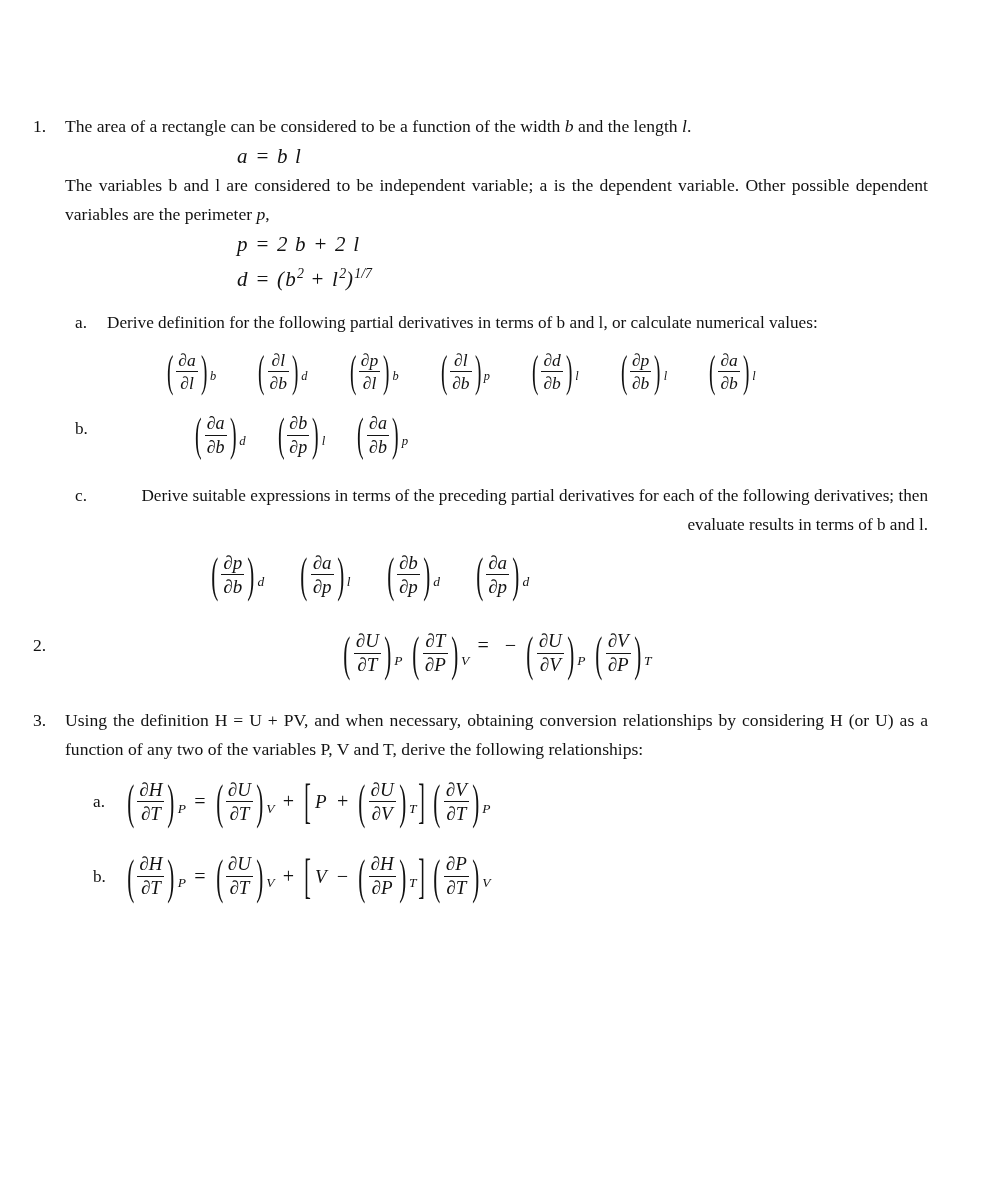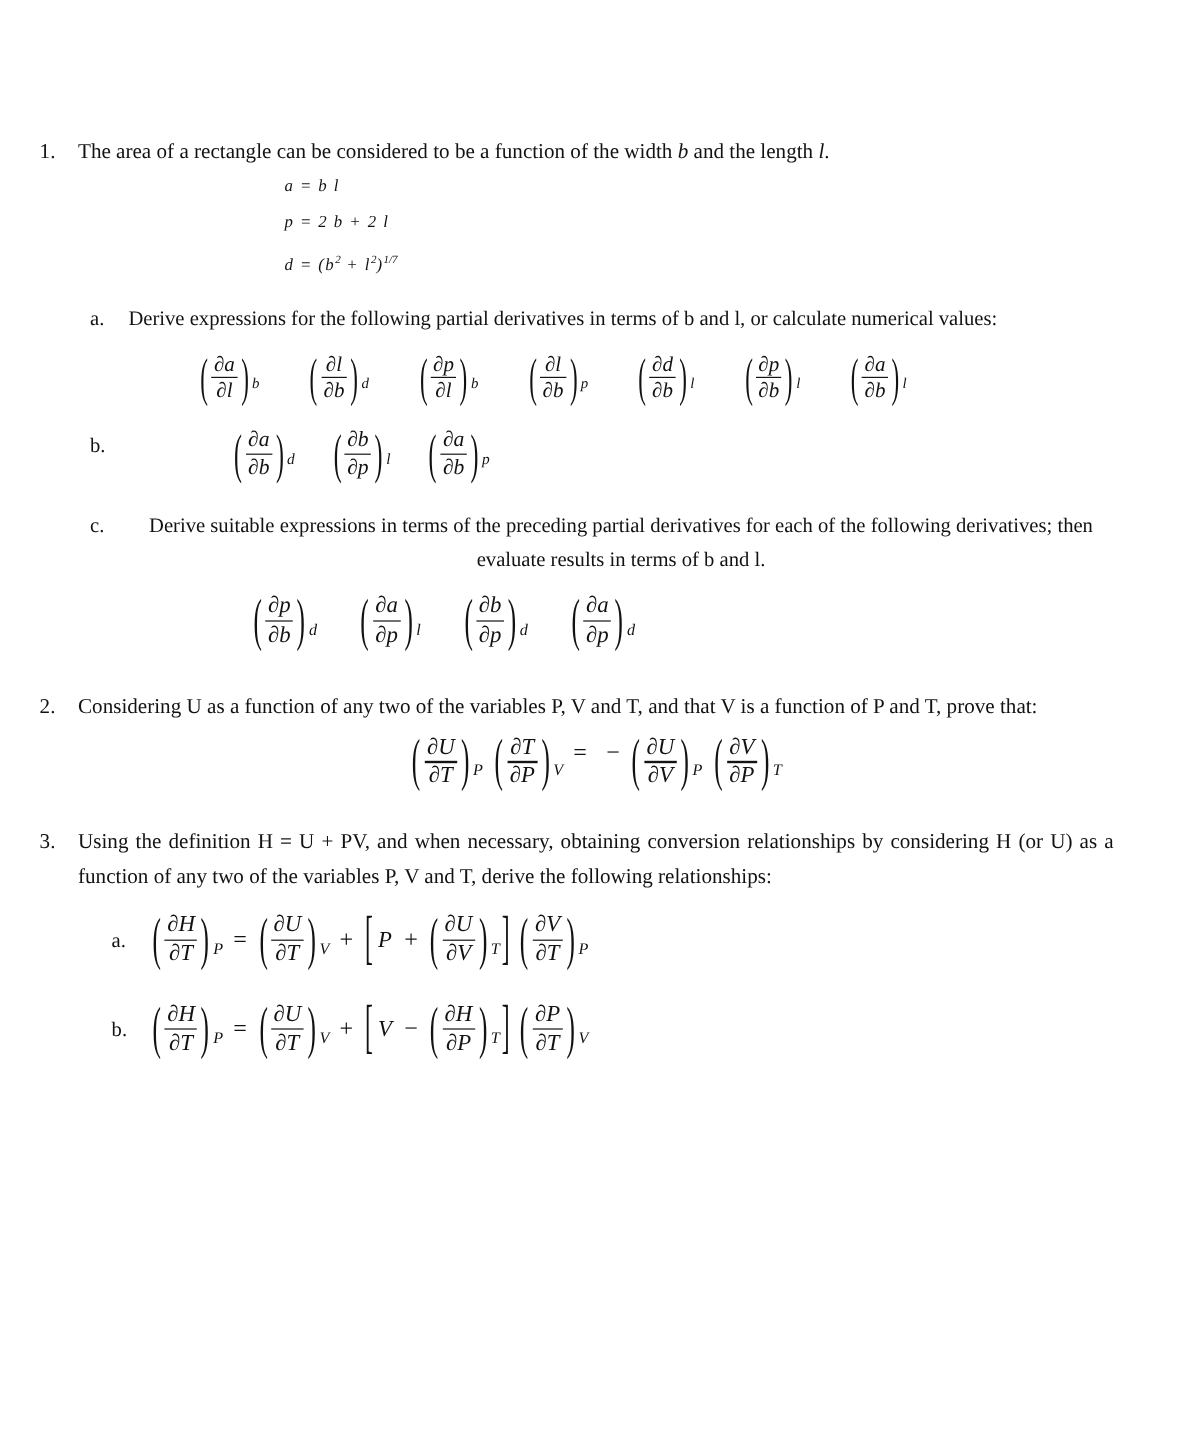--- a/index.html
+++ b/index.html
@@ -84,32 +84,32 @@
     width: 26px;
     font-size: 17.2px;
     line-height: 29px;
   }
   .sub-body {
     margin-left: 42px;
     font-size: 17.2px;
     line-height: 29px;
     text-align: justify;
   }
-  .sub-body.nojust { text-align: center; }
+  .sub-body.nojust { text-align: right; }
 
   
   .mv {
     font-style: italic;
     font-family: "Liberation Serif", "DejaVu Serif", serif;
   }
 
   
   .eq-line {
     font-style: italic;
-    font-size: 14px;
+    font-size: 21px;
     line-height: 30px;
     letter-spacing: 1.2px;
     white-space: nowrap;
   }
   .eq-indent-a { margin-left: 172px; }
   .eq-indent-p { margin-left: 172px; }
   .eq-indent-d { margin-left: 172px; }
   .eq-line sup {
     font-size: 0.66em;
     vertical-align: super;
@@ -233,29 +233,32 @@
     <div class="problem">
       <div class="p-num">1.</div>
       <div class="p-body">
 
         <div class="nojust">
           The area of a rectangle can be considered to be a function of the width <span class="mv">b</span> and the length <span class="mv">l</span>.
         </div>
 
         <div class="eq-line eq-indent-a">a = b l</div>
 
+        <div>
+          The variables b and l are considered to be independent variable; a is the dependent variable. Other possible dependent variables are the perimeter <span class="mv">p</span>,
+        </div>
 
         <div class="eq-line eq-indent-p">p = 2 b + 2 l</div>
 
 
         <div class="eq-line eq-indent-d"><span>d = (b</span><sup>2</sup><span> + l</span><sup>2</sup><span>)</span><sup>1/7</sup></div>
 
         <div class="sub">
           <div class="sub-num">a.</div>
-          <div class="sub-body">Derive expressions for the following partial derivatives in terms of b and l, or calculate numerical values:</div>
+          <div class="sub-body">Derive definition for the following partial derivatives in terms of b and l, or calculate numerical values:</div>
           <div class="sub-body" style="margin-top:2px">
             <div class="pd-row" style="justify-content:flex-start;padding-left:58px" id="row-1a">
                 <span class="pd sz-a">
                   <span class="paren">(</span>
                   <span class="frac">
                     <span class="num">∂a</span>
                     <span class="bar"></span>
                     <span class="den">∂l</span>
                   </span>
                   <span class="paren">)</span>
@@ -422,21 +425,20 @@
               </div>
           </div>
         </div>
 
       </div>
     </div>
 
     <div class="problem" style="margin-top:34px">
       <div class="p-num">2.</div>
       <div class="p-body">
-        <div>Considering U as a function of any two of the variables P, V and T, and that V is a function of P and T, prove that:</div>
         <div class="pd-row center" style="margin-top:10px" id="row-2">
             <span class="pd sz-c">
               <span class="paren">(</span>
               <span class="frac">
                 <span class="num">∂U</span>
                 <span class="bar"></span>
                 <span class="den">∂T</span>
               </span>
               <span class="paren">)</span>
               <span class="sub-idx">P</span>

